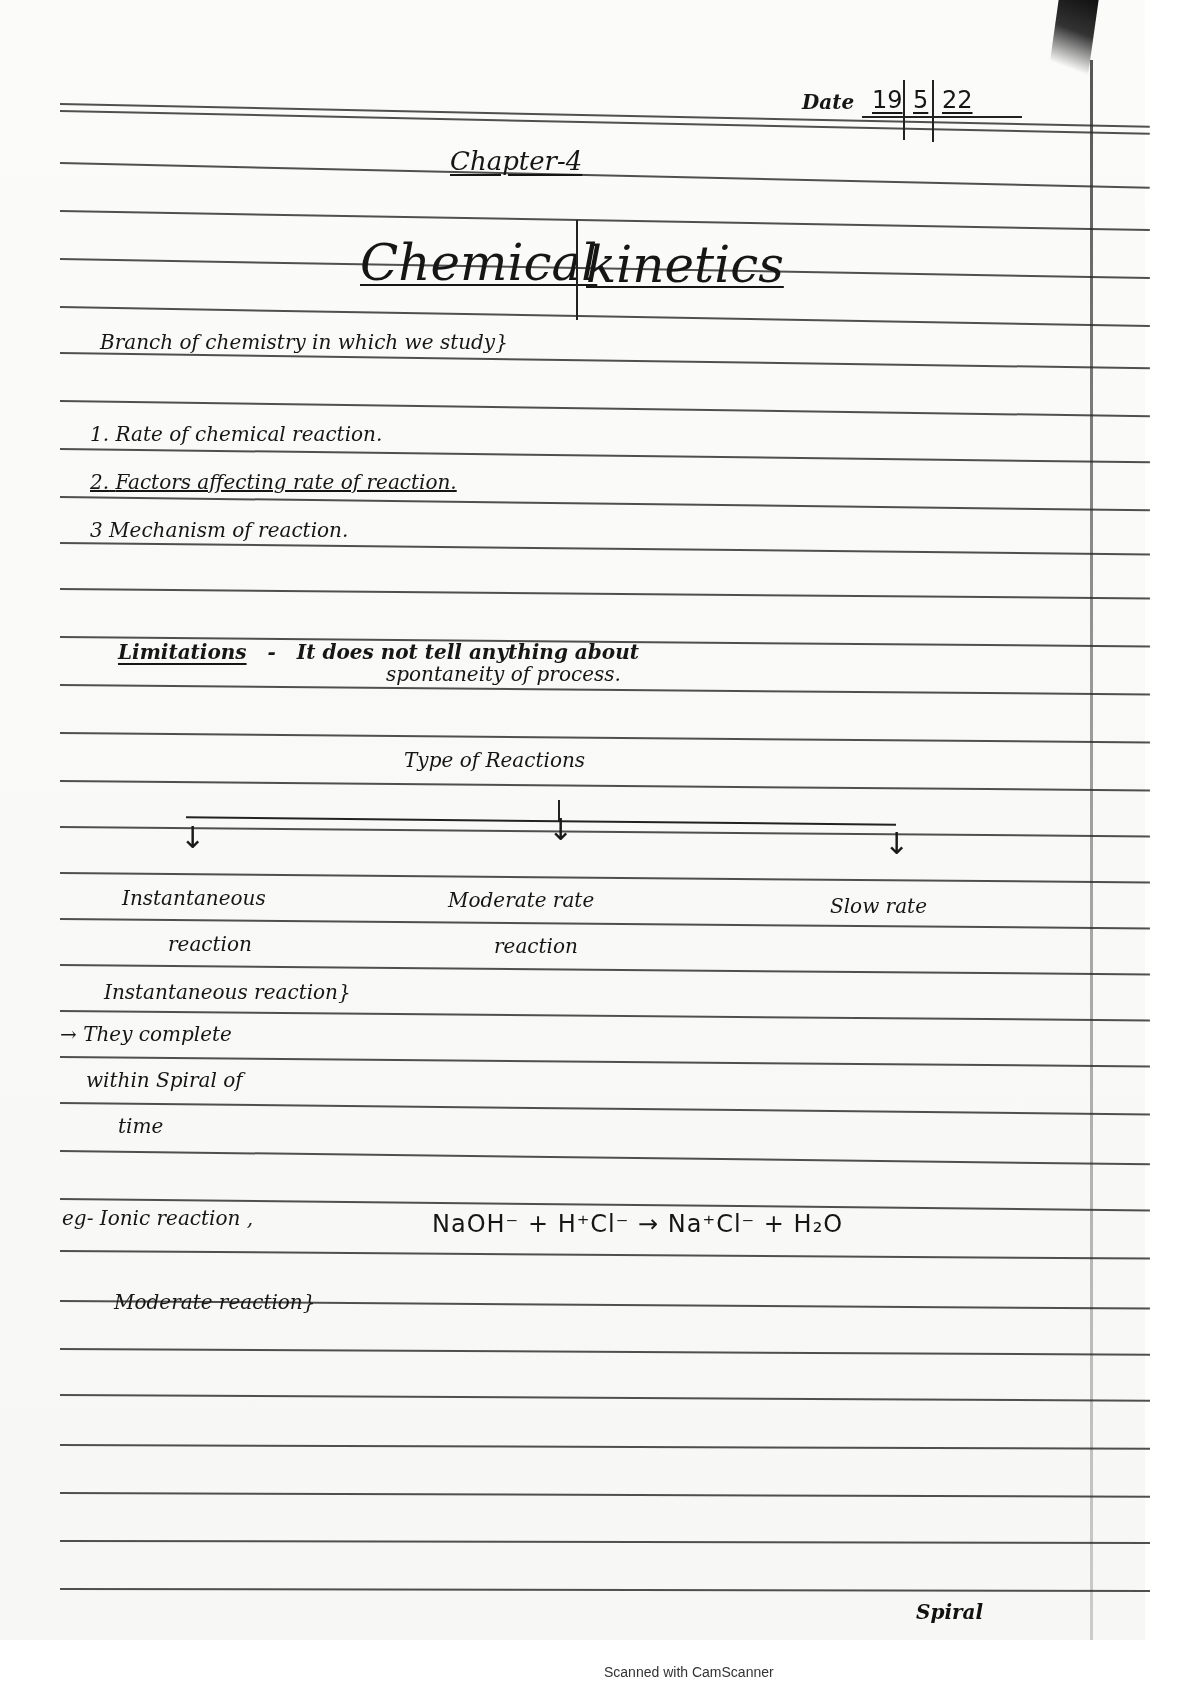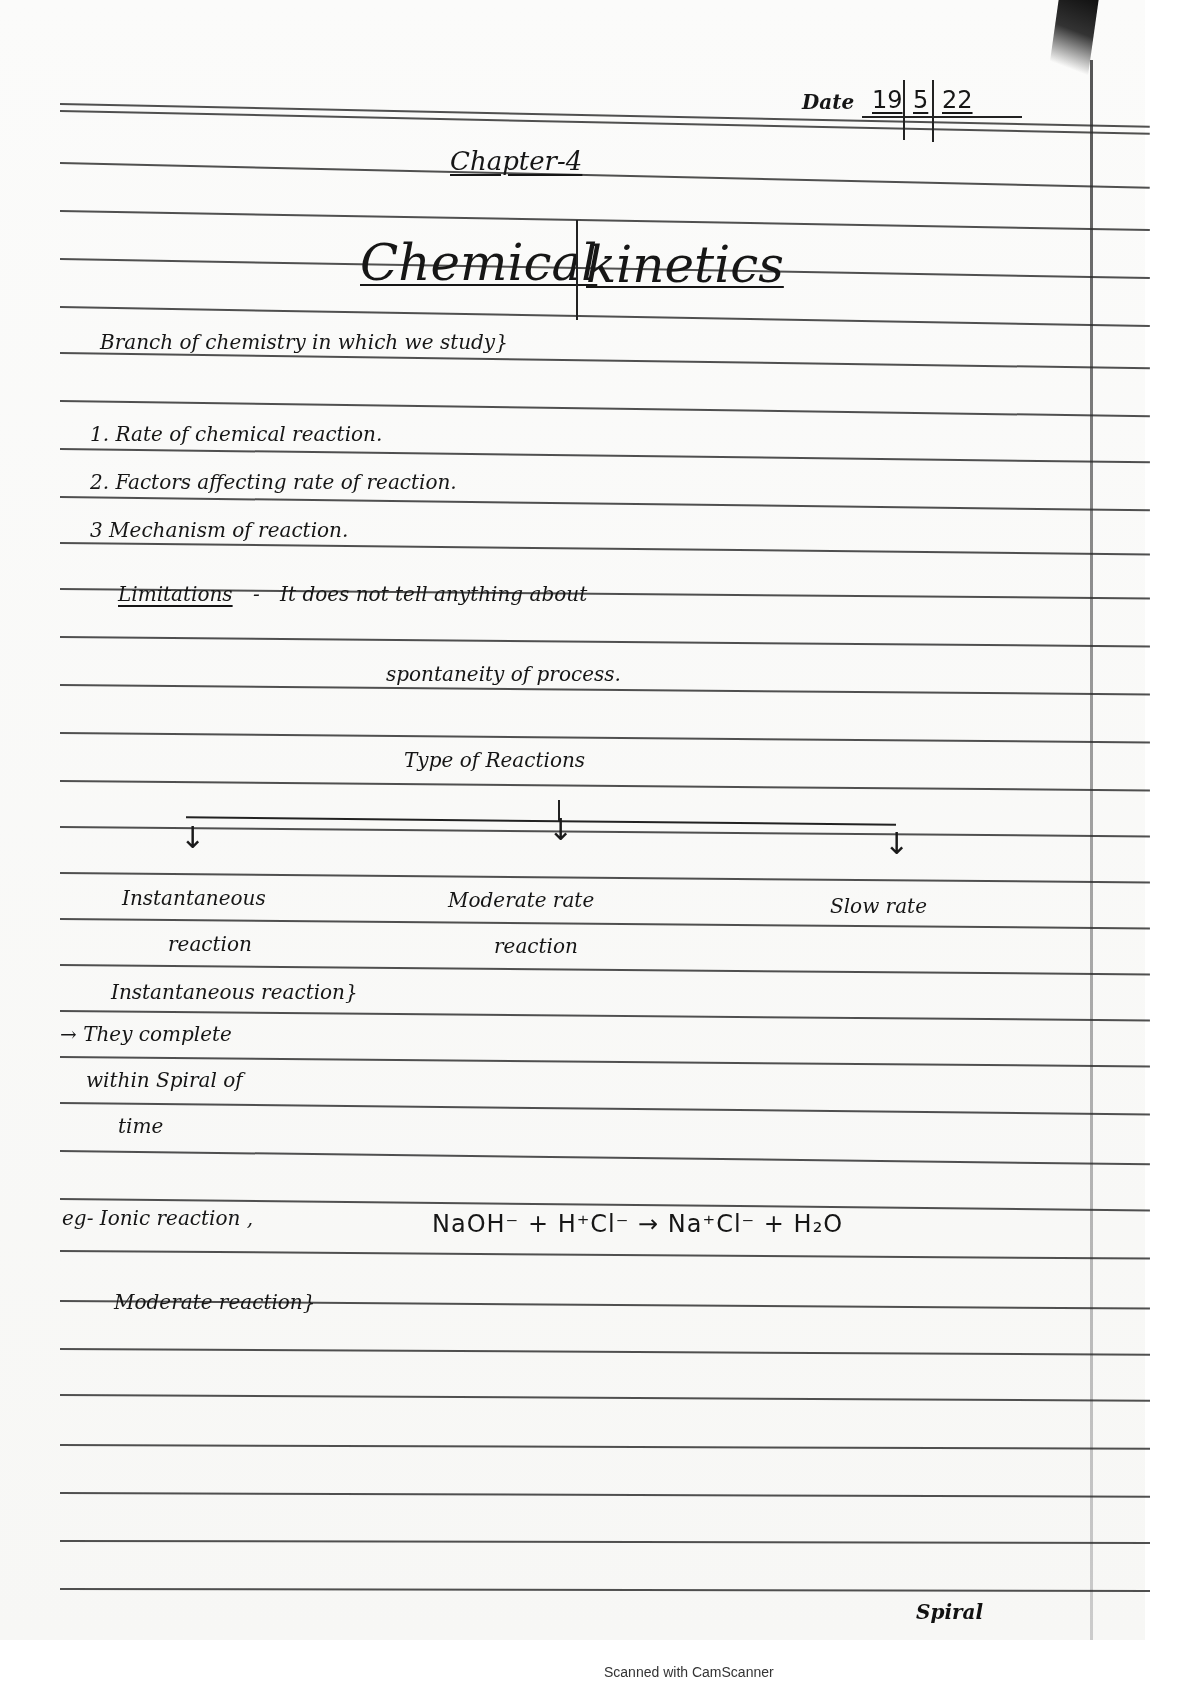--- a/index.html
+++ b/index.html
@@ -97,51 +97,51 @@
   <div class="vline" style="left:576px;top:220px;height:100px;"></div>
   <div class="hw subtitle ul" style="left:586px;top:240px;">kinetics</div>
 
   <div class="hw body-text" style="left:100px;top:332px;">Branch of chemistry in which we study}</div>
 
   <div>
     <div class="hw body-text" style="left:90px;top:424px;">
       <span>1.</span>
       <span>Rate of chemical reaction.</span>
     </div>
-    <div class="hw body-text" style="left:90px;top:472px;">
+    <div class="hw body-text" style="left:90px;top:472px;text-decoration:underline;">
       <span>2.</span>
       <span>Factors affecting rate of reaction.</span>
     </div>
     <div class="hw body-text" style="left:90px;top:520px;">
       <span>3</span>
       <span>Mechanism of reaction.</span>
     </div>
   </div>
 
-  <div class="hw body-text" style="left:118px;top:584px;">
+  <div class="hw body-text" style="left:118px;top:642px;font-weight:bold;">
     <span class="ul">Limitations</span>
     <span style="margin:0 14px;">-</span>
     <span>It does not tell anything about</span>
   </div>
   <div class="hw body-text" style="left:386px;top:664px;">spontaneity of process.</div>
 
   <div class="hw body-text" style="left:404px;top:750px;font-size:20px;">Type of Reactions</div>
   <div class="arrow-line" style="left:186px;top:820px;width:710px;transform:rotate(.6deg);"></div>
   <div class="vline" style="left:558px;top:800px;height:22px;"></div>
   <div class="down-arrow" style="left:180px;top:820px;">↓</div>
   <div class="down-arrow" style="left:548px;top:812px;">↓</div>
   <div class="down-arrow" style="left:884px;top:826px;">↓</div>
 
   <div class="hw body-text" style="left:122px;top:888px;">Instantaneous</div>
   <div class="hw body-text" style="left:168px;top:934px;">reaction</div>
   <div class="hw body-text" style="left:448px;top:890px;">Moderate rate</div>
   <div class="hw body-text" style="left:494px;top:936px;">reaction</div>
   <div class="hw body-text" style="left:830px;top:896px;">Slow rate</div>
 
-  <div class="hw body-text" style="left:104px;top:982px;margin-left:7px;">Instantaneous reaction}</div>
+  <div class="hw body-text" style="left:104px;top:982px;">Instantaneous reaction}</div>
   <div class="hw body-text" style="left:60px;top:1024px;">
     <span>→</span>
     <span>They complete</span>
   </div>
   <div class="hw body-text" style="left:86px;top:1070px;">within Spiral of</div>
   <div class="hw body-text" style="left:118px;top:1116px;">time</div>
 
   <div class="hw body-text" style="left:62px;top:1208px;">eg- Ionic reaction ,</div>
   <div class="hw formula" style="left:432px;top:1212px;">NaOH⁻ + H⁺Cl⁻ → Na⁺Cl⁻ + H₂O</div>
 

